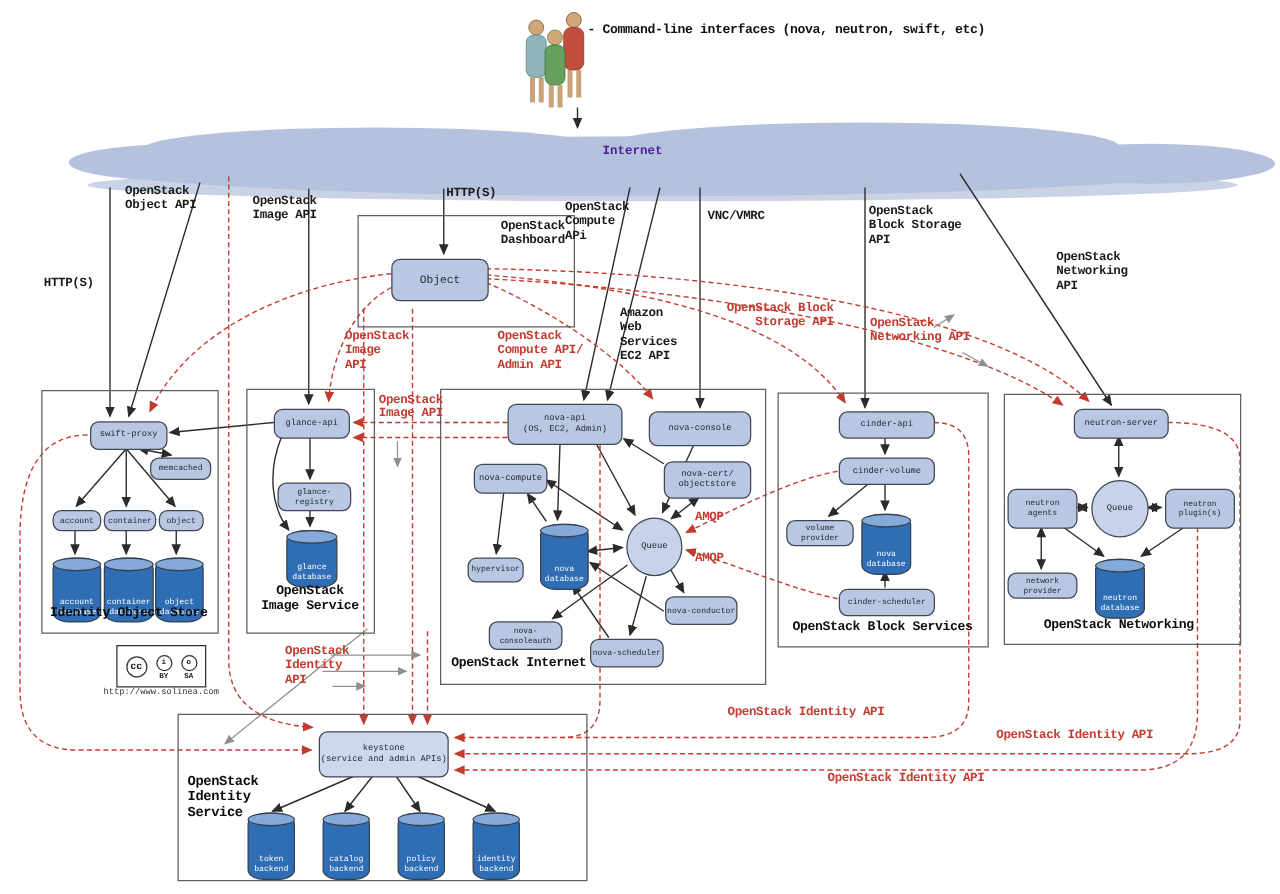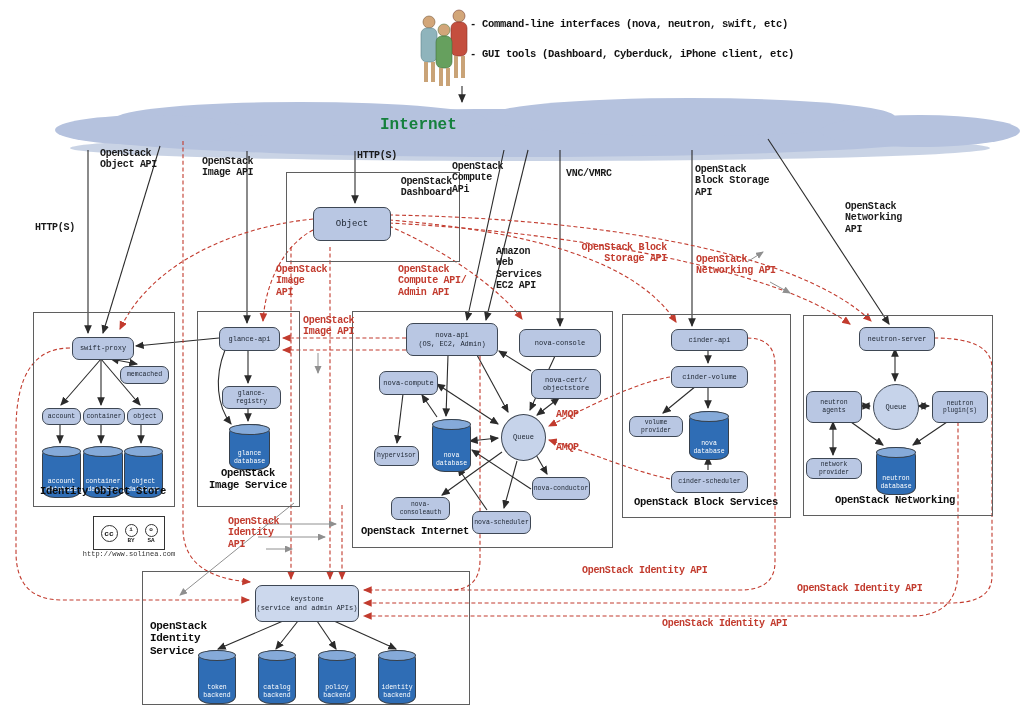--- a/index.html
+++ b/index.html
@@ -18,22 +18,22 @@
   .cyl .top{position:absolute;top:-1px;left:-1px;right:-1px;height:11px;border-radius:50%;
        background:#85aad9;border:1px solid #36404c;box-sizing:border-box;}
   .lbl{position:absolute;z-index:4;font-size:10px;font-weight:700;letter-spacing:-0.3px;
        line-height:1.13;color:#1a1a1a;white-space:pre-line;}
   .red{color:#c23b2e;}
   .sec{font-size:10.5px;color:#0d0d0d;}
   .center{text-align:center;}
   .right{text-align:right;}
   .users-text{position:absolute;left:470px;top:17px;z-index:4;font-size:10.5px;font-weight:700;
        letter-spacing:-0.3px;line-height:1.45;color:#111;white-space:pre-line;}
-  .internet{position:absolute;left:380px;top:116px;width:150px;text-align:left;z-index:4;
-       font-size:16px;font-weight:700;color:#15803d;}
+  .internet{position:absolute;left:380px;top:116px;width:150px;text-align:right;z-index:4;
+       font-size:10px;font-weight:700;color:#4c1d95;}
   .license{position:absolute;left:93px;top:516px;width:70px;height:32px;border:1.5px solid #333;
        z-index:4;display:flex;align-items:center;justify-content:center;gap:7px;background:#fff;}
   .license .circ{border:1.5px solid #333;border-radius:50%;width:15px;height:15px;
        display:flex;align-items:center;justify-content:center;font-size:8px;font-weight:700;color:#222;}
   .license .col{display:flex;flex-direction:column;align-items:center;line-height:1;}
   .license .col .circ{width:11px;height:11px;font-size:6px;}
   .license .col span{font-size:6px;font-weight:700;margin-top:1px;color:#222;}
   .url{position:absolute;left:74px;top:550px;width:110px;z-index:4;font-size:7px;color:#333;text-align:center;}
 </style>
 </head>
@@ -159,21 +159,21 @@
       <path d="M265 524 L336 524" marker-end="url(#ag)"></path>
       <path d="M258 537 L325 537" marker-end="url(#ag)"></path>
       <path d="M266 549 L292 549" marker-end="url(#ag)"></path>
       <path d="M294 503 L180 595" marker-end="url(#ag)"></path>
       <path d="M318 353 L318 373" marker-end="url(#ag)"></path>
       <path d="M747 262 L763 252" marker-end="url(#ag)"></path>
       <path d="M770 282 L790 293" marker-end="url(#ag)"></path>
     </g>
   </svg>
 
-  <div class="users-text"><span>- Command-line interfaces (nova, neutron, swift, etc)</span><br><br><span>- GUI tools (Dashboard, Cyberduck, iPhone client, etc)</span></div>
+  <div class="users-text"><span>- Command-line interfaces (nova, neutron, swift, etc)</span><br><br></div>
   <div class="internet">Internet</div>
 
   <div class="lbl" style="left:35px;top:222px">HTTP(S)</div>
   <div class="lbl" style="left:100px;top:148px">OpenStack
 Object API</div>
   <div class="lbl" style="left:202px;top:156px">OpenStack
 Image API</div>
   <div class="lbl" style="left:357px;top:150px">HTTP(S)</div>
   <div class="lbl" style="left:452px;top:161px">OpenStack
 Compute

